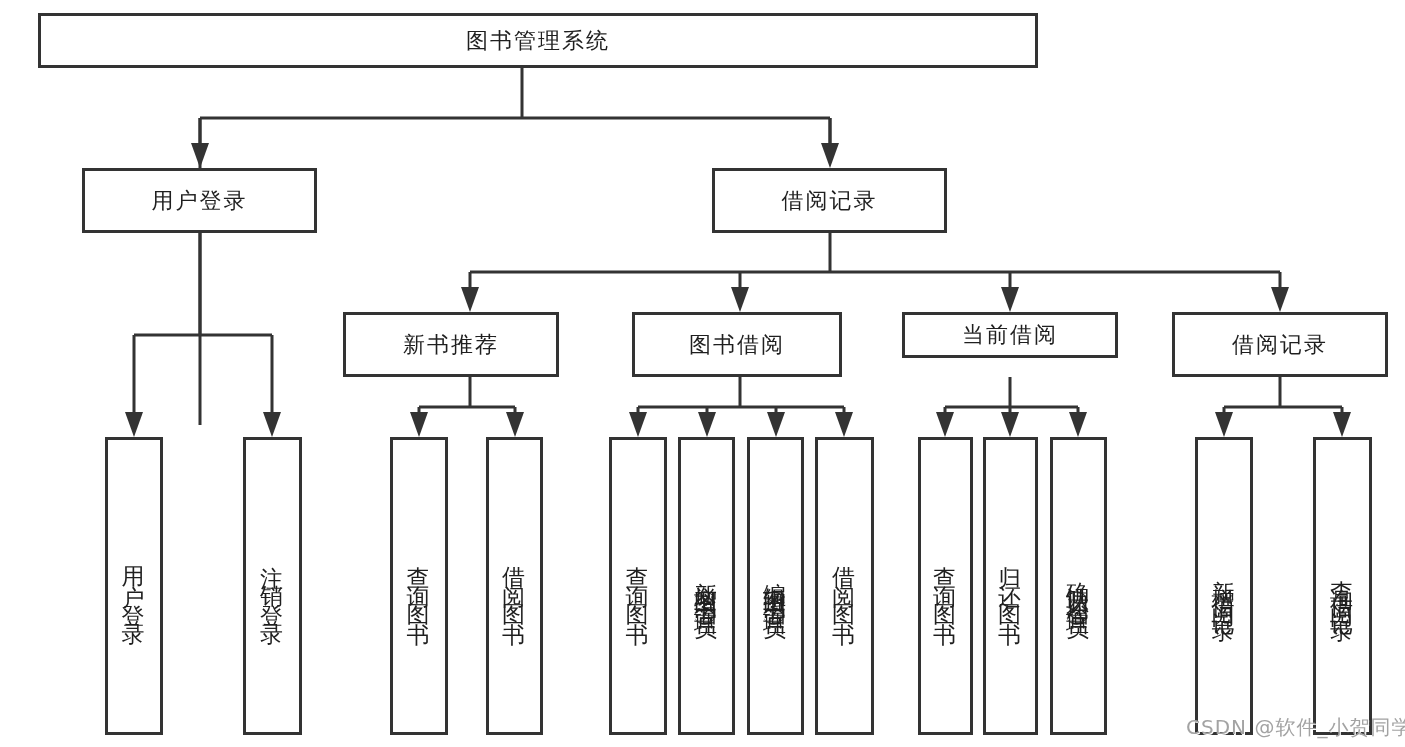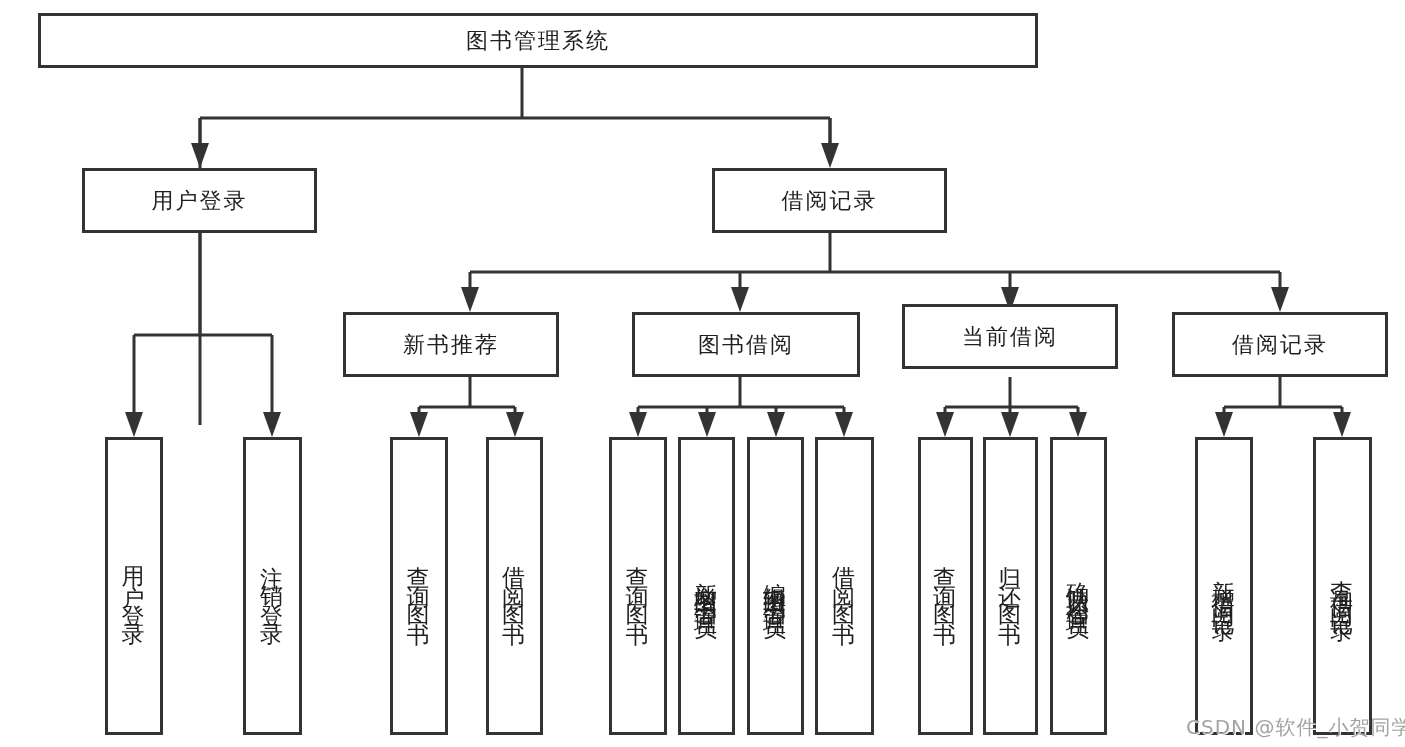--- a/index.html
+++ b/index.html
@@ -115,24 +115,24 @@
   <div class="box" style="left:82px; top:168px; width:235px; height:65px;">
     <span class="h-label">用户登录</span>
   </div>
   <div class="box" style="left:712px; top:168px; width:235px; height:65px;">
     <span class="h-label">借阅记录</span>
   </div>
 
   <div class="box" style="left:343px; top:312px; width:216px; height:65px;">
     <span class="h-label">新书推荐</span>
   </div>
-  <div class="box" style="left:632px; top:312px; width:228px; height:65px;">
+  <div class="box" style="left:632px; top:312px; width:210px; height:65px;">
     <span class="h-label">图书借阅</span>
   </div>
-  <div class="box" style="left:902px; top:304px; width:216px; height:65px;">
+  <div class="box" style="left:902px; top:312px; width:216px; height:46px;">
     <span class="h-label">当前借阅</span>
   </div>
   <div class="box" style="left:1172px; top:312px; width:216px; height:65px;">
     <span class="h-label">借阅记录</span>
   </div>
 
   <div class="box" style="left:105px; top:437px; width:58px; height:298px;">
     <span class="v-label sp-wide">用户登录</span>
   </div>
   <div class="box" style="left:243px; top:437px; width:59px; height:298px;">

